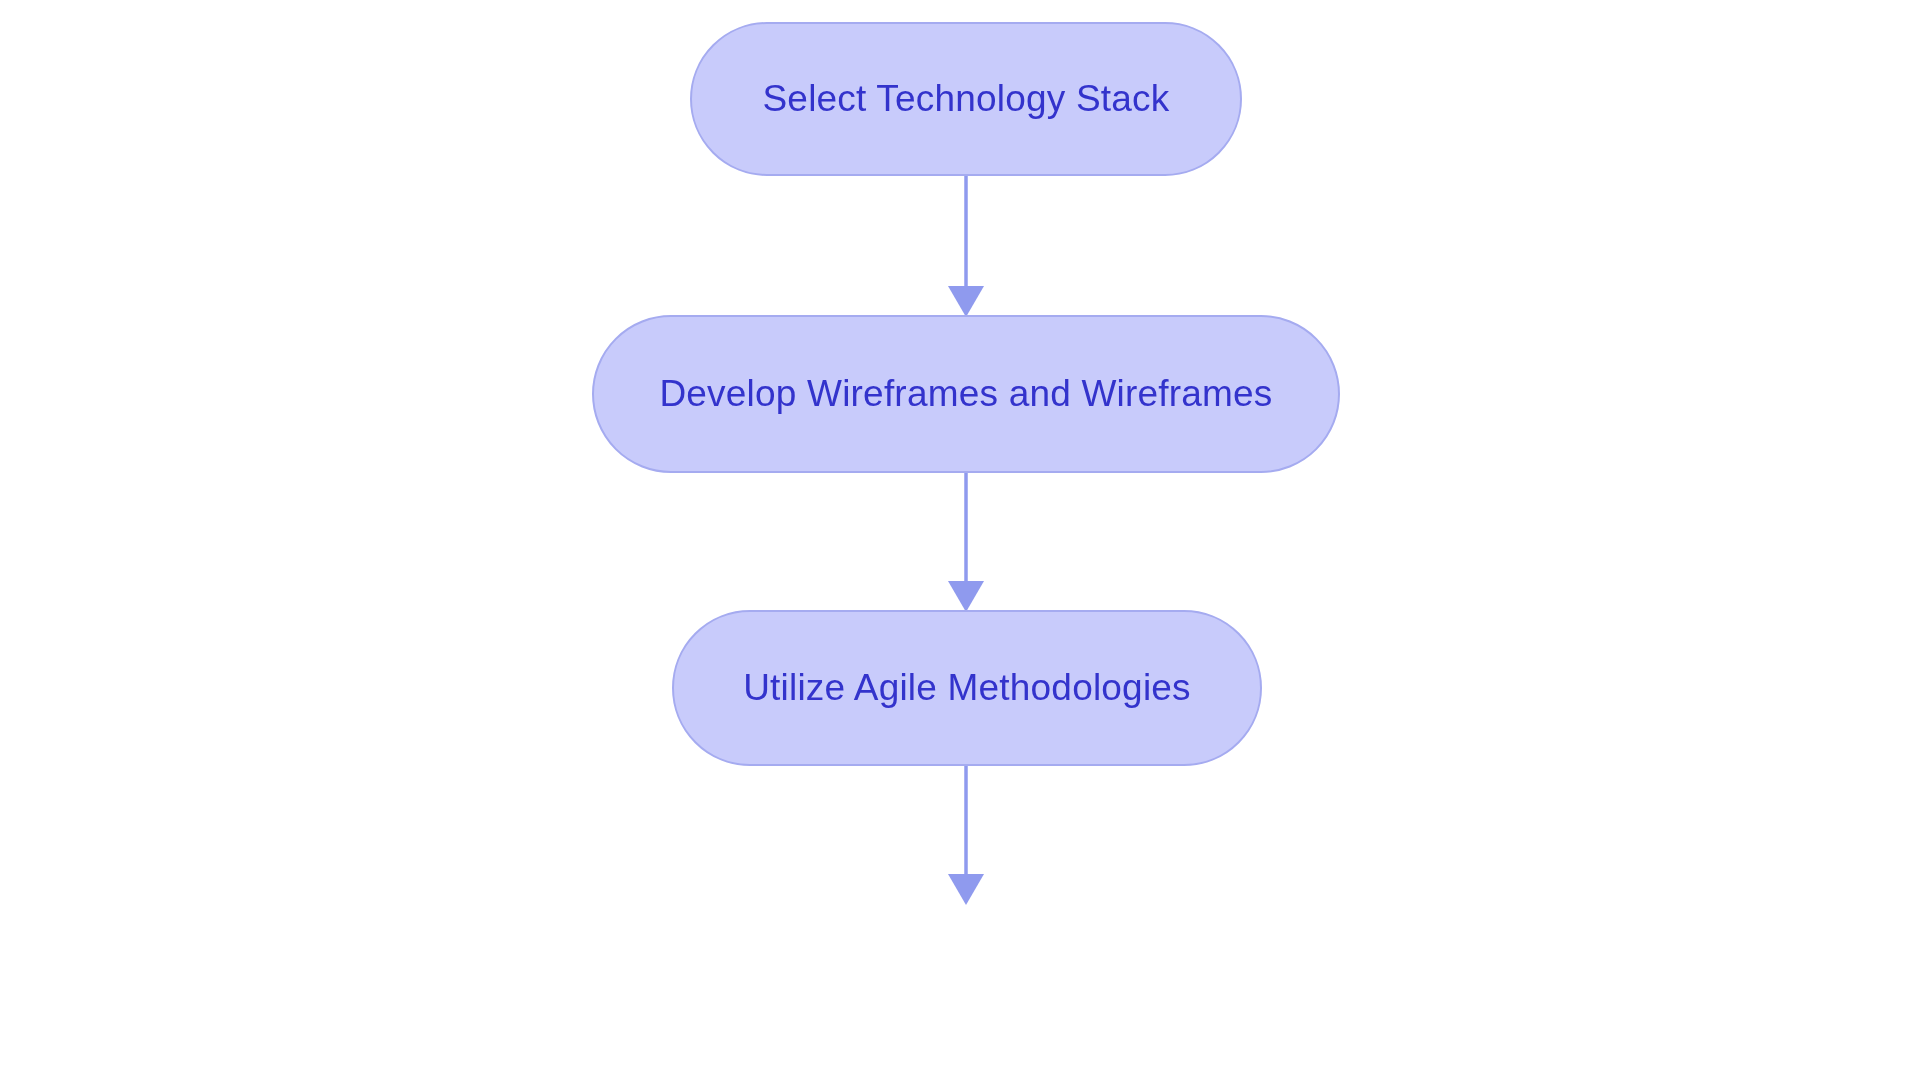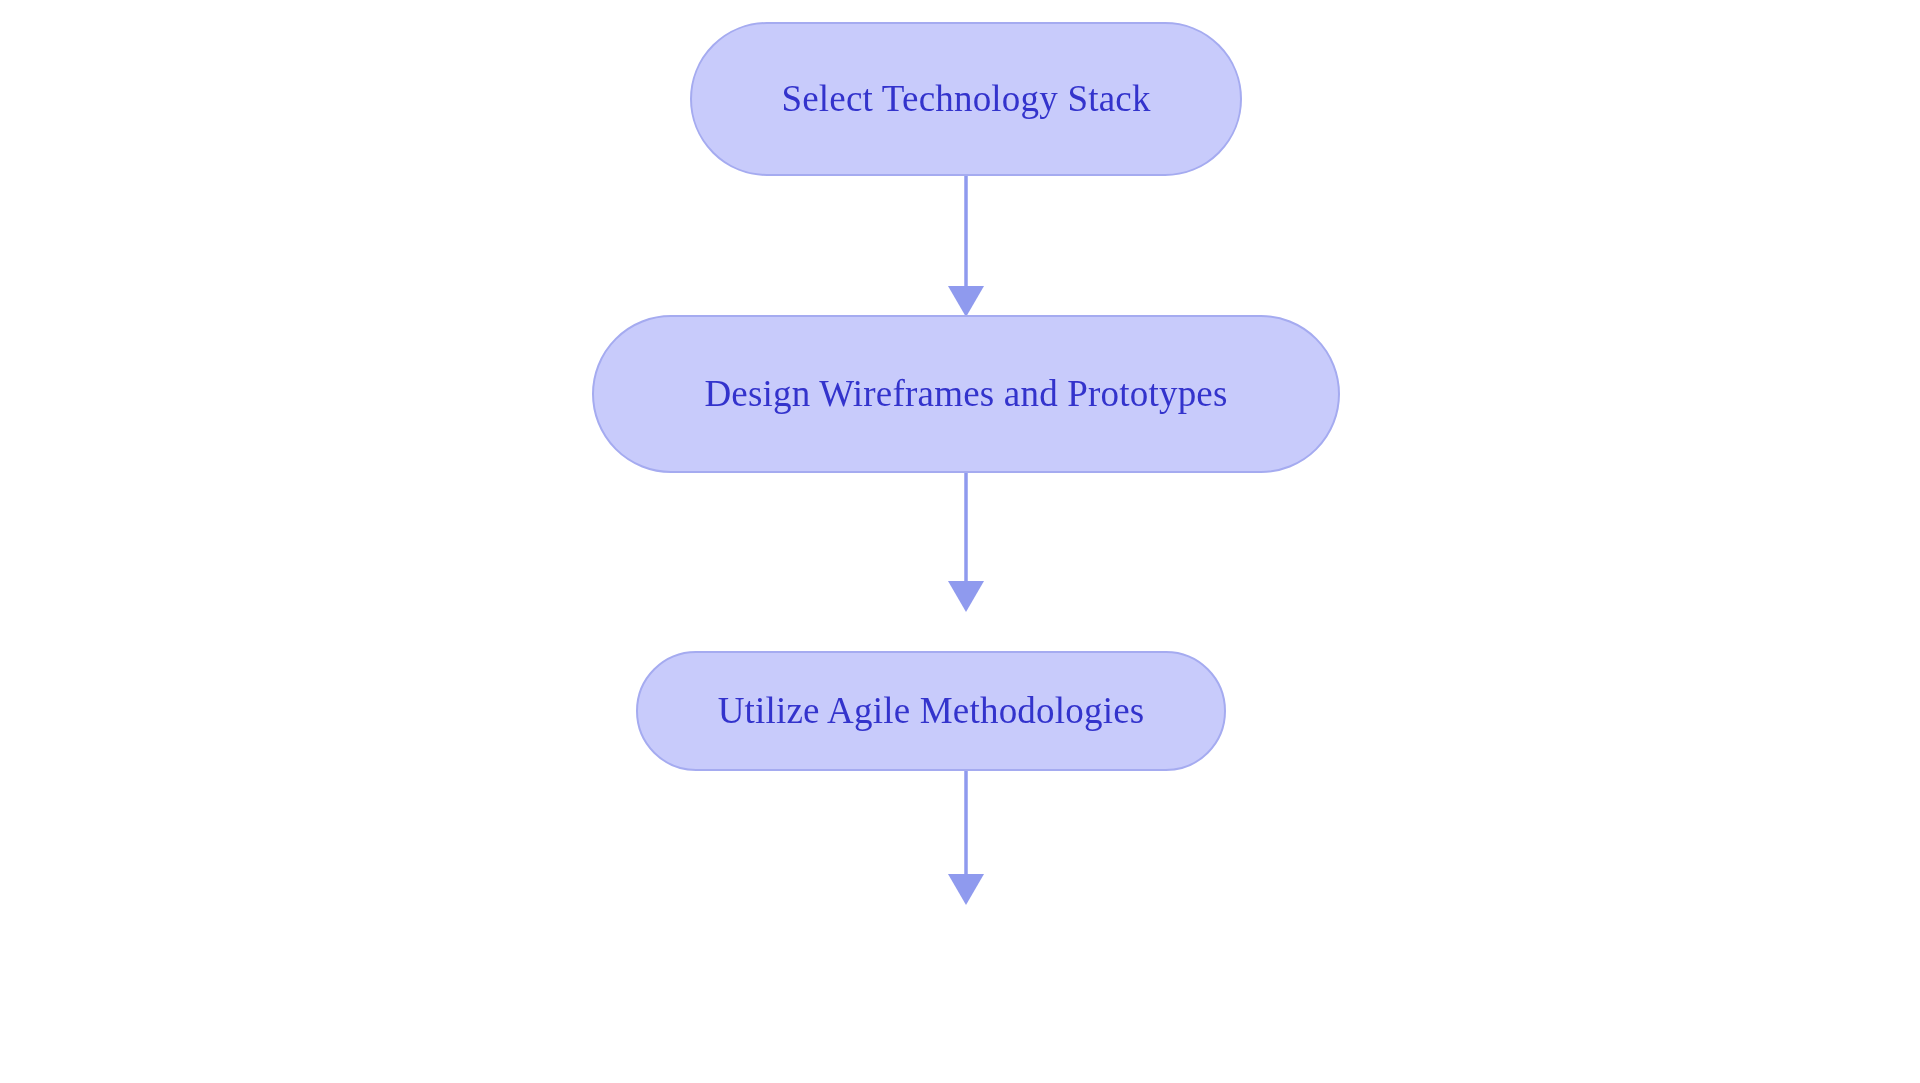--- a/index.html
+++ b/index.html
@@ -29,34 +29,34 @@
     display: flex;
     align-items: center;
     justify-content: center;
     background: #c8cbfb;
     border: 2px solid #a5abf0;
     border-radius: 999px;
     z-index: 2;
   }
   .node-label {
     color: #3333cc;
-    font-family: Liberation Serif, serif;
+    font-family: Liberation Sans, sans-serif;
     font-size: 37px;
     font-weight: 400;
     line-height: 1.15;
     letter-spacing: 0.2px;
     white-space: nowrap;
     text-align: center;
     user-select: none;
   }
 
   
   #node-0 { left: 690px;  top: 22px;   width: 552px; height: 154px; }
   #node-1 { left: 592px;  top: 315px;  width: 748px; height: 158px; }
-  #node-2 { left: 636px;  top: 610px;  width: 590px; height: 120px; margin-top: 41px; }
+  #node-2 { left: 672px;  top: 610px;  width: 590px; height: 156px; }
   #node-3 { left: 708px;  top: 903px;  width: 516px; height: 158px; }
 
   
   .edge {
     position: absolute;
     z-index: 1;
     overflow: visible;
   }
   .edge-line {
     stroke: #8f9aee;
@@ -79,21 +79,21 @@
   <div class="node" id="node-0">
     <span class="node-label">Select Technology Stack</span>
   </div>
 
   <svg class="edge" id="edge-0" viewBox="0 0 40 141" preserveAspectRatio="none">
     <line class="edge-line" x1="20" y1="0" x2="20" y2="112"></line>
     <polygon class="edge-head" points="20,141 2,110 38,110"></polygon>
   </svg>
 
   <div class="node" id="node-1">
-    <span class="node-label">Design Wireframes and Prototypes</span>
+    <span class="node-label">Develop Wireframes and Wireframes</span>
   </div>
 
   <svg class="edge" id="edge-1" viewBox="0 0 40 139" preserveAspectRatio="none">
     <line class="edge-line" x1="20" y1="0" x2="20" y2="110"></line>
     <polygon class="edge-head" points="20,139 2,108 38,108"></polygon>
   </svg>
 
   <div class="node" id="node-2">
     <span class="node-label">Utilize Agile Methodologies</span>
   </div>

